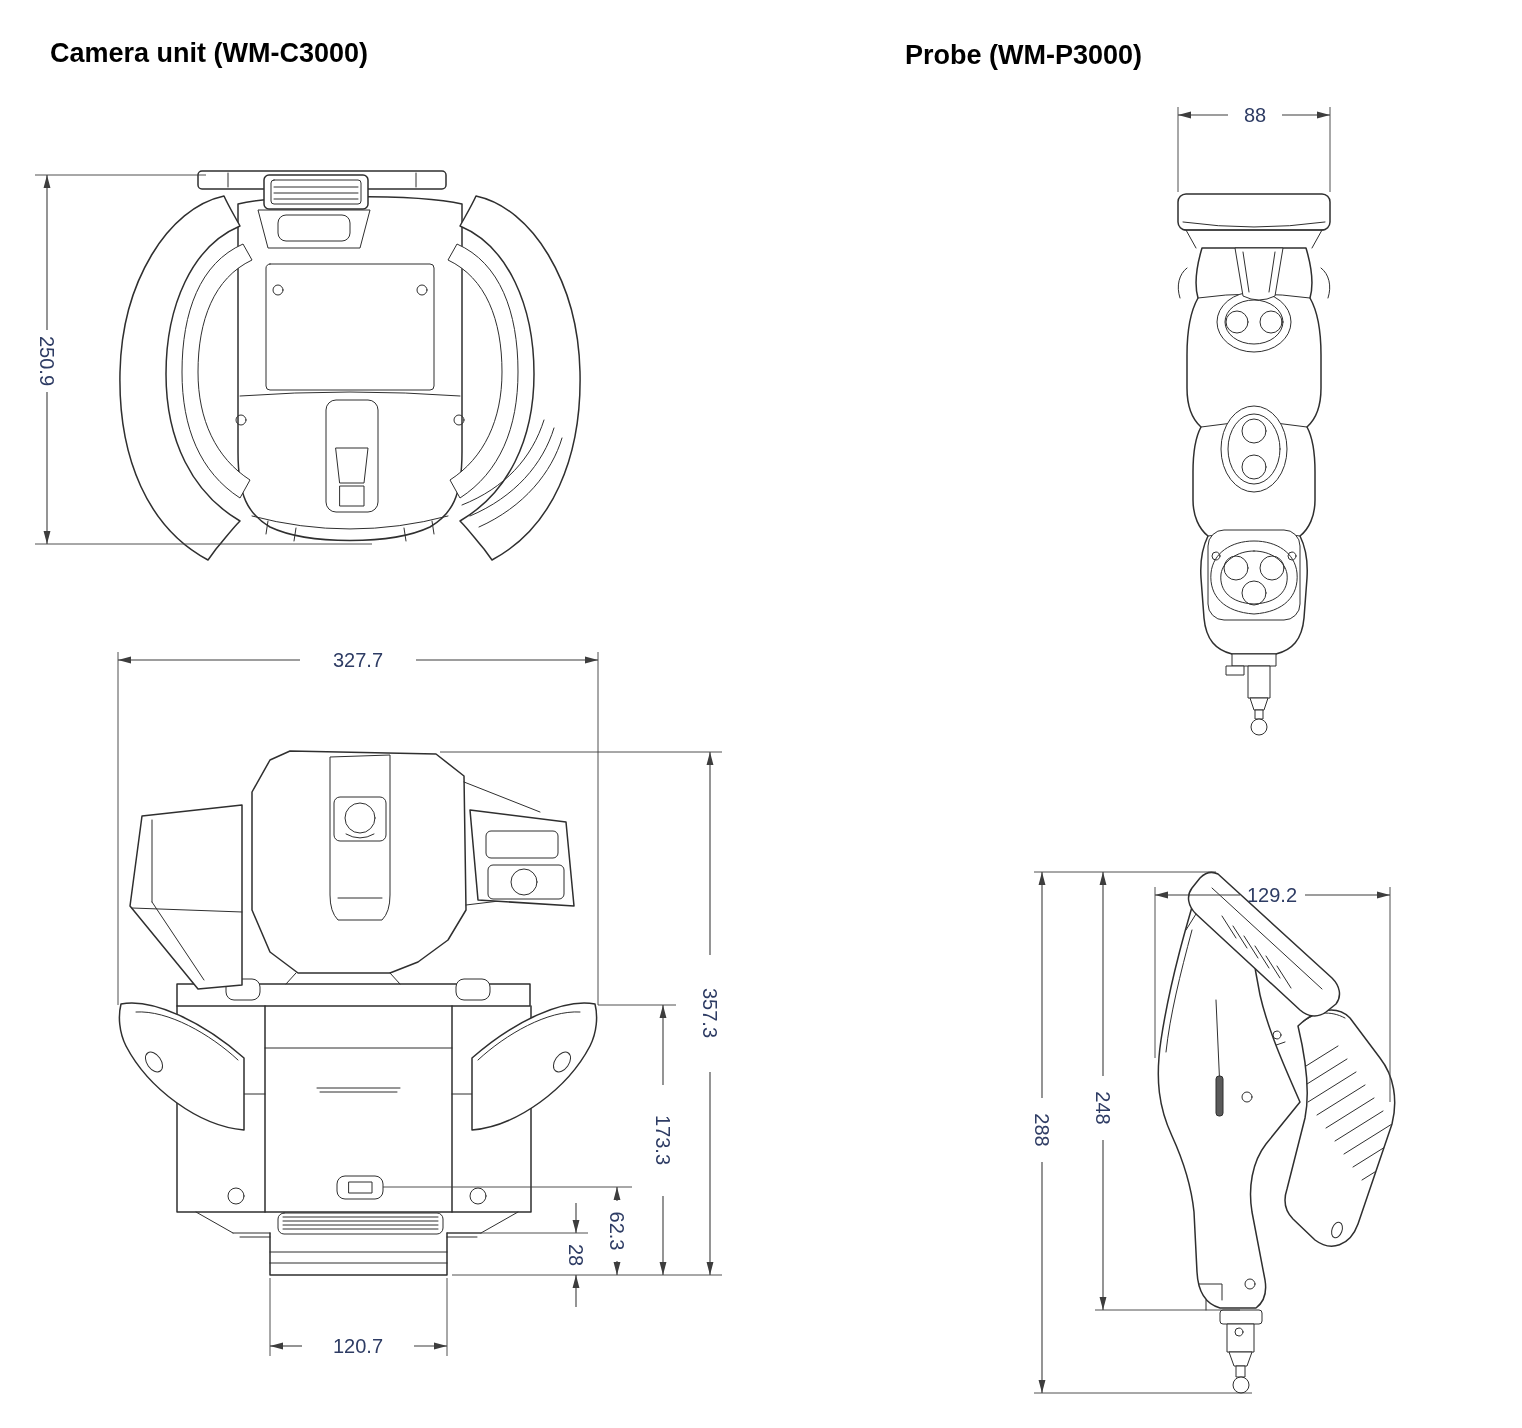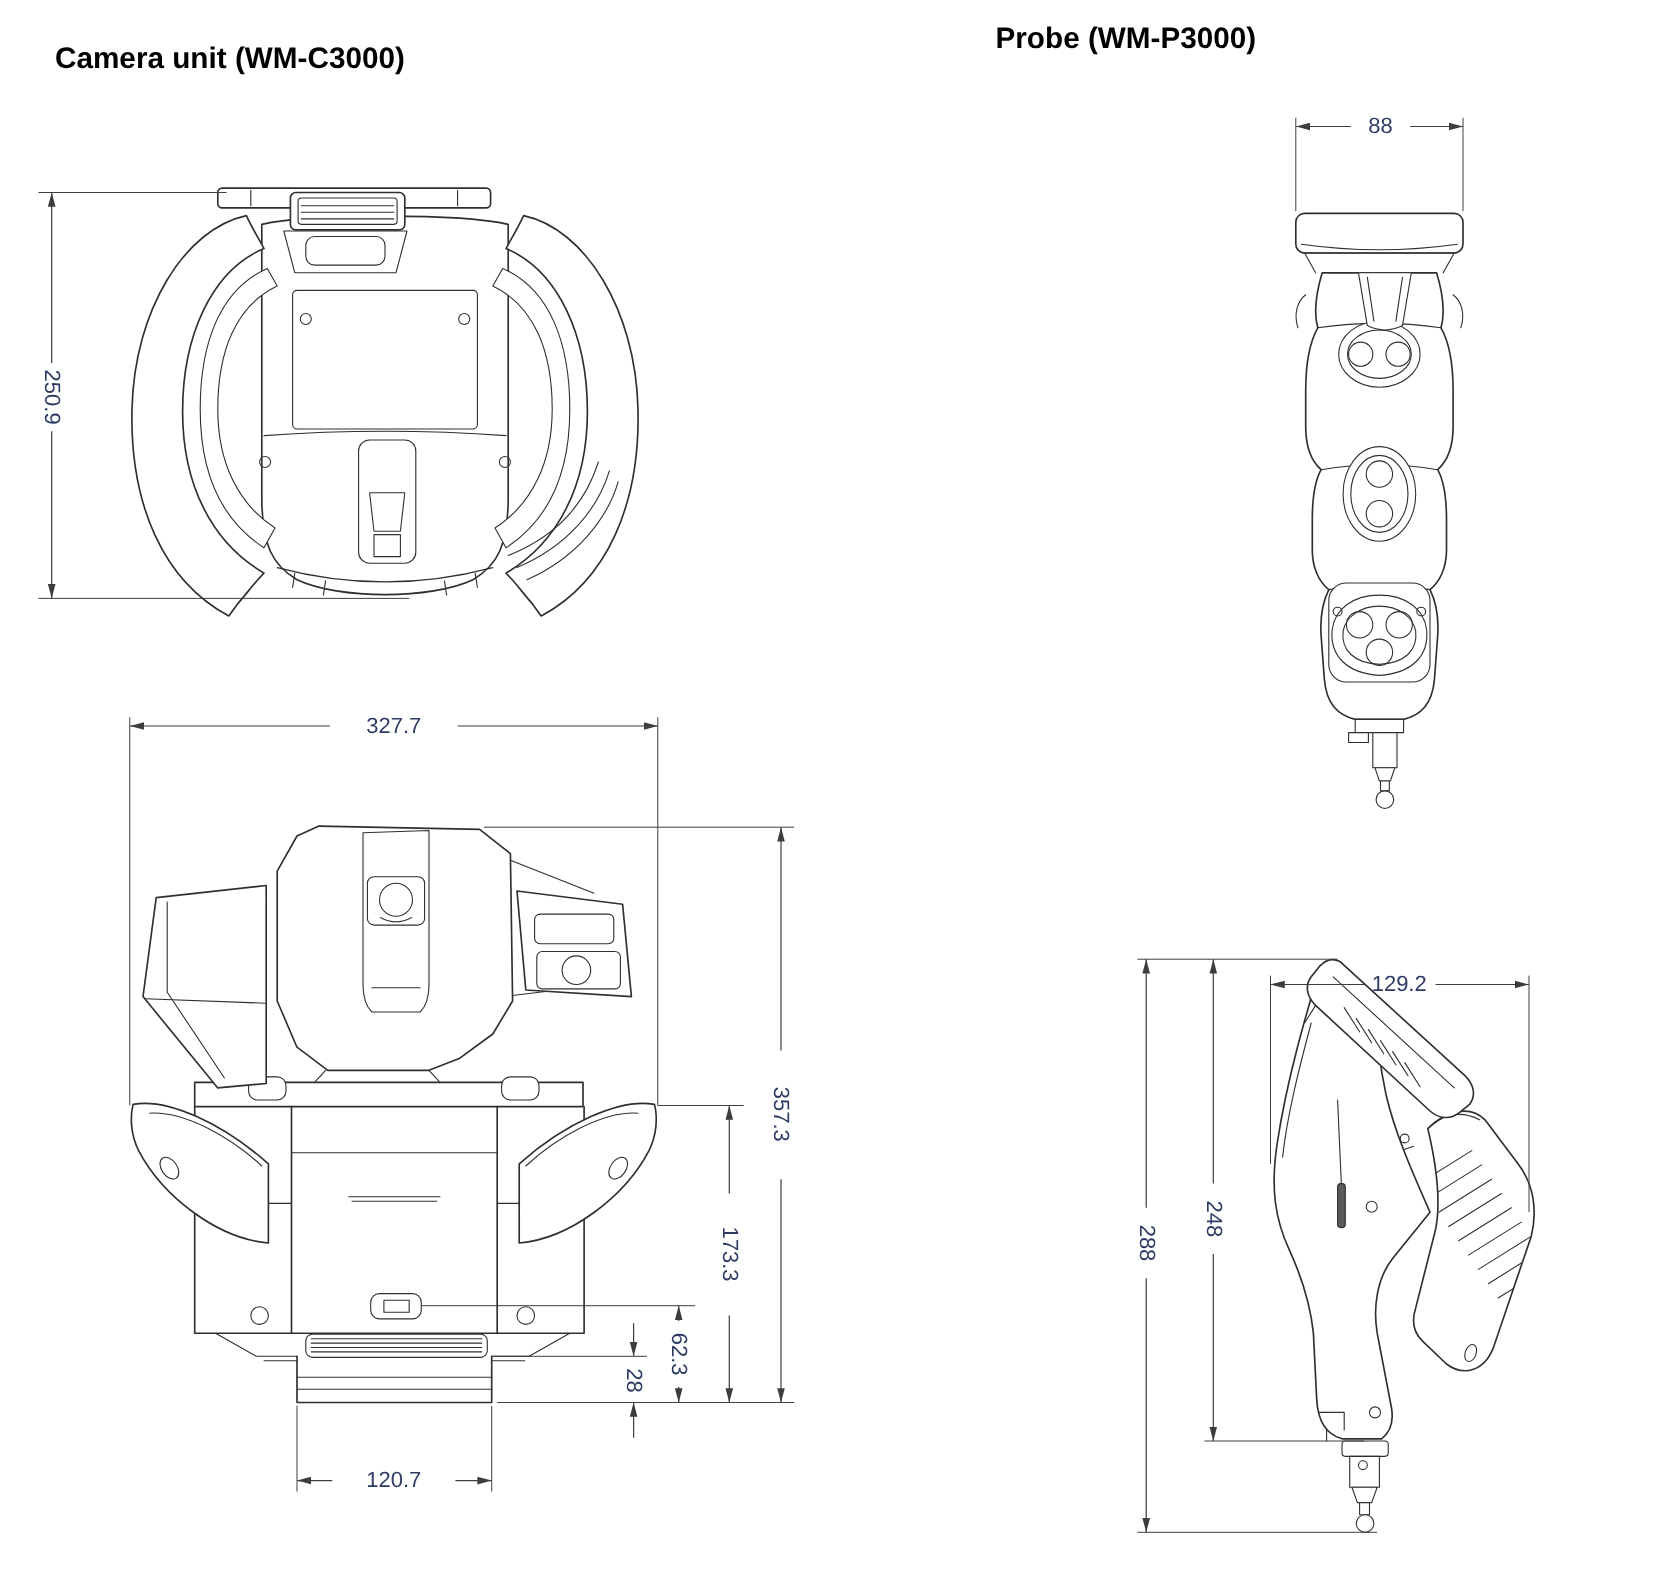--- a/index.html
+++ b/index.html
@@ -4,21 +4,21 @@
 <style>
   :root{
     --background:#ffffff; --line:#2f2f2f; --dim:#3d3d3d; --dim_text:#2e3c64; --title_text:#000000;
   }
   html,body{margin:0;padding:0;background:var(--background);}
   #canvas{position:relative;width:1522px;height:1428px;background:var(--background);overflow:hidden;
           font-family:"Liberation Sans",sans-serif;}
   .title{position:absolute;font-family:"Liberation Sans",sans-serif;font-weight:bold;font-size:27px;
          color:var(--title_text);white-space:nowrap;}
   #title-camera{left:50px;top:38px;}
-  #title-probe{left:905px;top:20px;}
+  #title-probe{left:905px;top:40px;}
   svg{position:absolute;left:0;top:0;}
   .ln{stroke:var(--line);fill:none;stroke-width:1.5;stroke-linejoin:round;stroke-linecap:round;}
   .lnw{stroke:var(--line);fill:#ffffff;stroke-width:1.5;stroke-linejoin:round;}
   .thin{stroke:var(--line);fill:none;stroke-width:1;stroke-linejoin:round;stroke-linecap:round;}
   .thinw{stroke:var(--line);fill:#ffffff;stroke-width:1;stroke-linejoin:round;}
   .dim{stroke:var(--dim);fill:none;stroke-width:1.1;}
   .ext{stroke:var(--dim);fill:none;stroke-width:0.9;}
   .dimtxt{fill:var(--dim_text);font-size:20px;font-family:"Liberation Sans",sans-serif;}
   .dark{fill:#5a5a5a;stroke:var(--line);stroke-width:1;}
 </style>

